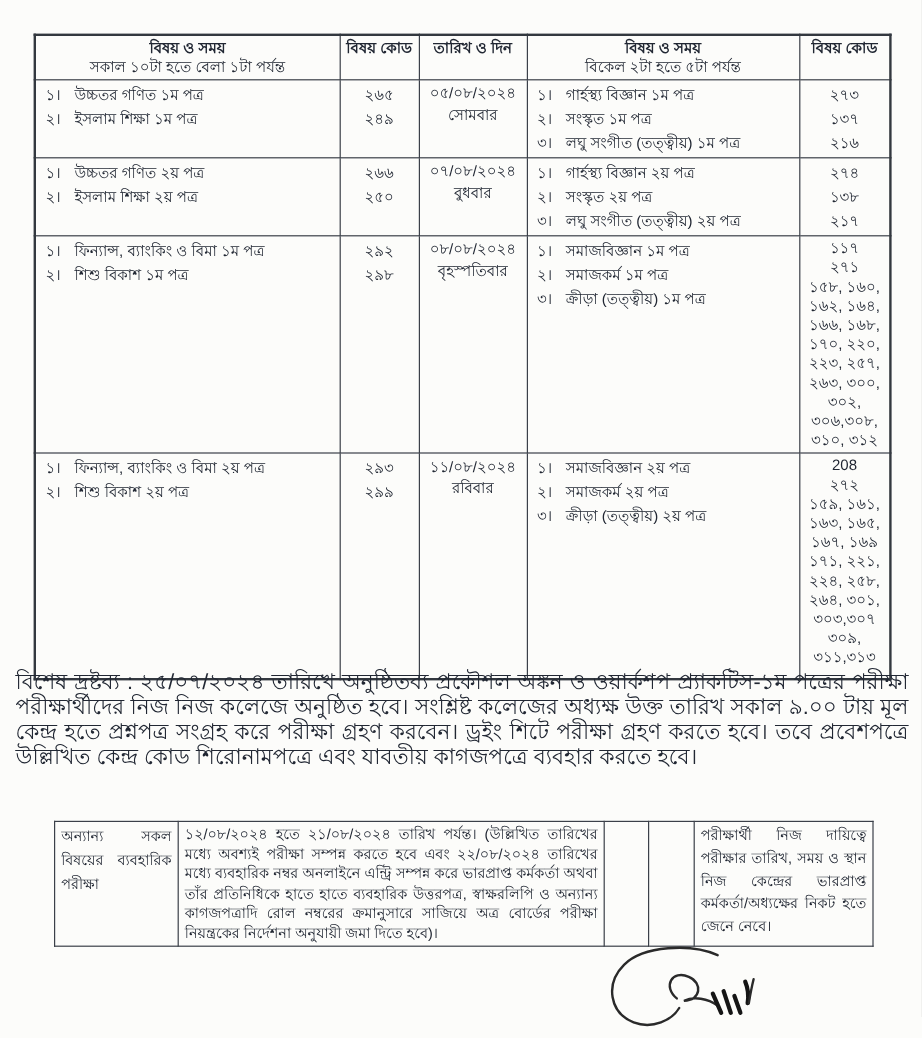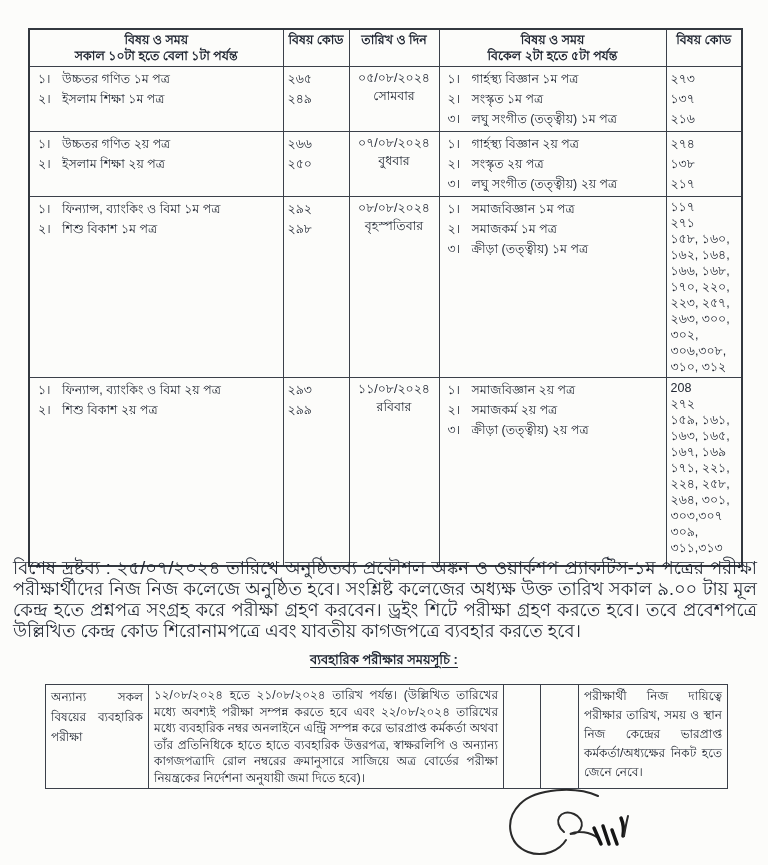--- a/index.html
+++ b/index.html
@@ -20,26 +20,26 @@
     border-collapse: collapse; table-layout: fixed; width: 100%;
   }
   table.routine td, table.routine th {
     border: 1px solid #3b4049;
     font-size: 12.5px;
     padding: 2px 4px;
     vertical-align: top;
   }
   table.routine { border: 2px solid #33383f; }
   th.hdr { font-weight: 600; text-align: center; vertical-align: middle; line-height: 16px; padding: 3px 2px; }
-  .hdr-sub { font-weight: 700; }
+  .hdr-sub { font-weight: 400; }
   td.subjects { padding-top: 4px; }
   .subj { display: flex; line-height: 20px; }
   .subj .n { width: 28px; flex: 0 0 28px; padding-left: 4px; }
   .subj .s { flex: 1; }
-  td.codes { text-align: left; padding-top: 4px; }
+  td.codes { text-align: center; padding-top: 4px; }
   td.codes div { line-height: 20px; }
   td.codes.dense div { line-height: 16px; }
   td.datecell { text-align: center; vertical-align: middle; }
   td.datecell div { line-height: 18px; text-align: center; }
 
   
   .note {
     position: absolute; left: 13px; top: 558px; width: 744px;
     font-size: 18px; line-height: 21px; text-align: justify;
   }
@@ -267,23 +267,20 @@
               <div>৩০৯,</div>
               <div>৩১১,৩১৩</div>
             </td>
       </tr>
     </tbody>
       </table>
   </div>
 
   <div class="note">বিশেষ দ্রষ্টব্য : ২৫/০৭/২০২৪ তারিখে অনুষ্ঠিতব্য প্রকৌশল অঙ্কন ও ওয়ার্কশপ প্র্যাকটিস-১ম পত্রের পরীক্ষা পরীক্ষার্থীদের নিজ নিজ কলেজে অনুষ্ঠিত হবে। সংশ্লিষ্ট কলেজের অধ্যক্ষ উক্ত তারিখ সকাল ৯.০০ টায় মূল কেন্দ্র হতে প্রশ্নপত্র সংগ্রহ করে পরীক্ষা গ্রহণ করবেন। ড্রইং শিটে পরীক্ষা গ্রহণ করতে হবে। তবে প্রবেশপত্রে উল্লিখিত কেন্দ্র কোড শিরোনামপত্রে এবং যাবতীয় কাগজপত্রে ব্যবহার করতে হবে।</div>
 
-  <div class="practical-heading">
-    <span>ব্যবহারিক পরীক্ষার সময়সূচি :</span>
-  </div>
 
   <div class="practical-wrap">
     <table class="practical">
       <colgroup>
         <col style="width:103px">
           <col style="width:355px">
           <col style="width:37px">
           <col style="width:38px">
           <col style="width:149px">
       </colgroup>

